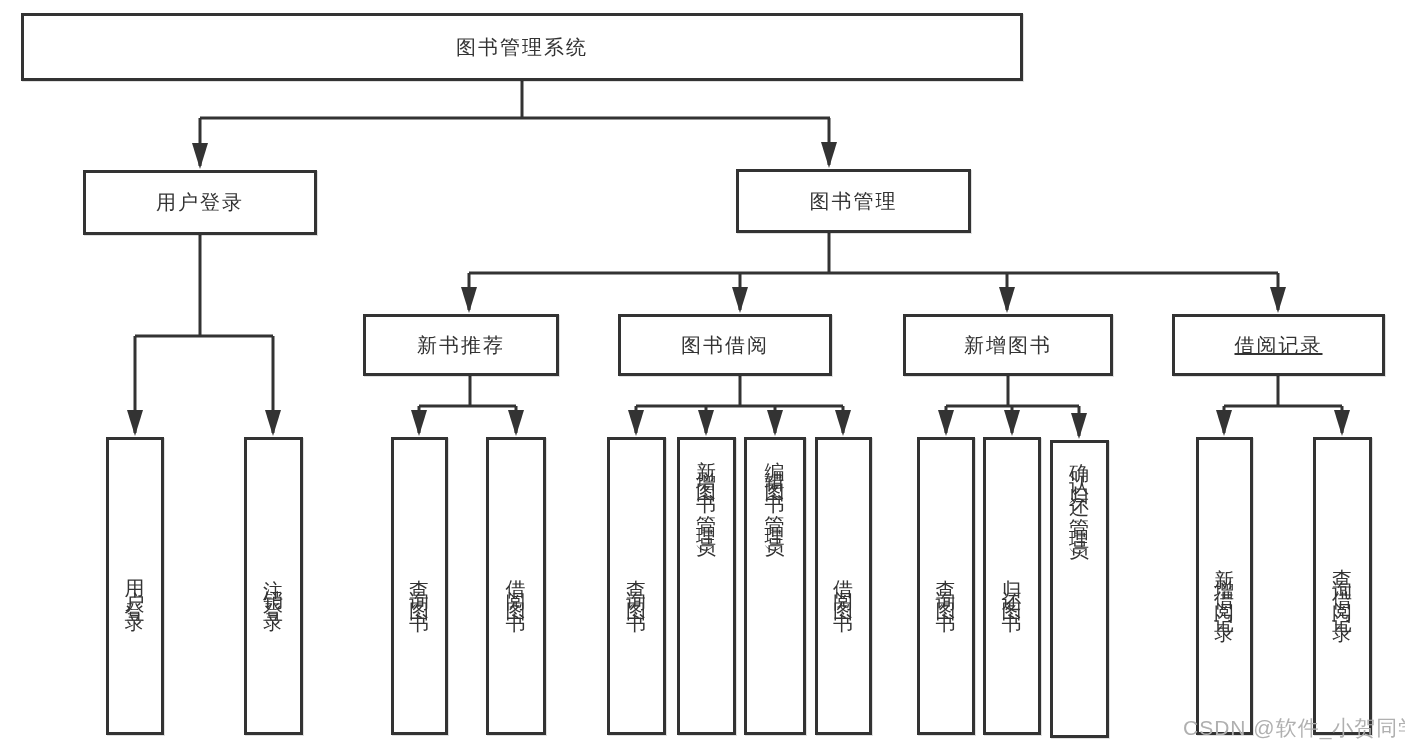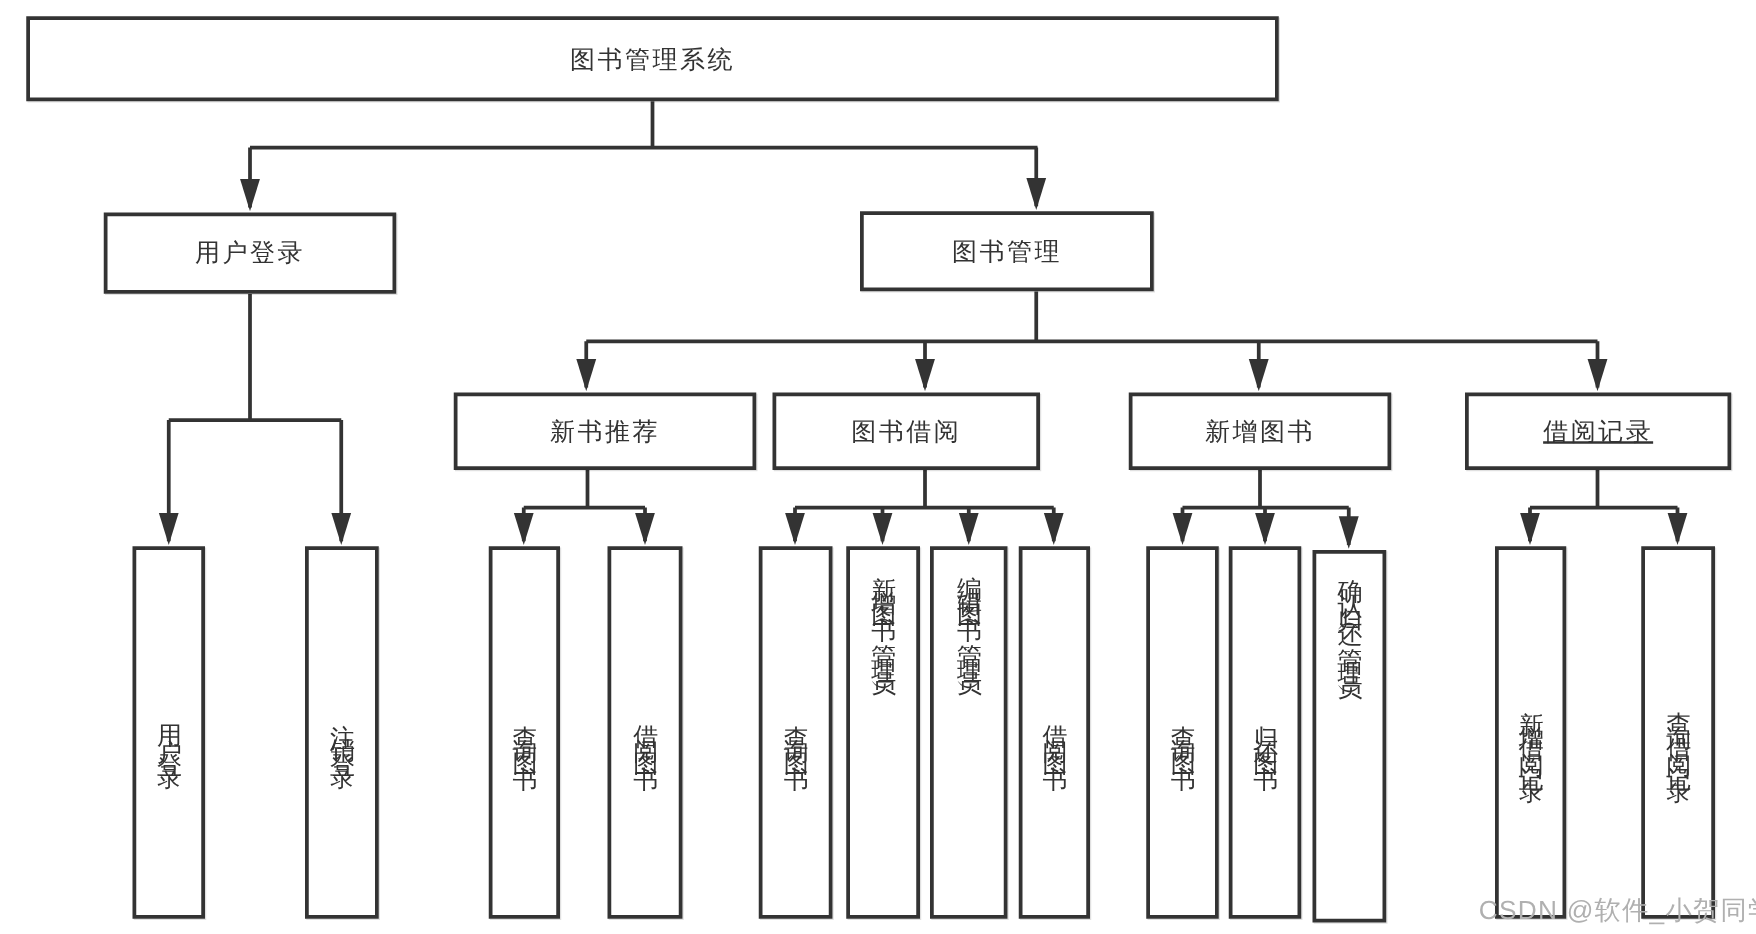--- a/index.html
+++ b/index.html
@@ -19,22 +19,22 @@
     color:#333333;
     display:flex;align-items:center;justify-content:center;
     font-size:20px;
     z-index:1;
     box-shadow:1px 1px 0 rgba(0,0,0,0.12);
   }
   .h-label{letter-spacing:2px;white-space:nowrap;}
   
   .n-root{left:21px;top:13px;width:1002px;height:68px;}
   .n-user-login{left:83px;top:170px;width:234px;height:65px;}
-  .n-book-mgmt{left:688px;top:169px;width:235px;height:64px;}
-  .n-new-book{left:363px;top:314px;width:242px;height:62px;}
+  .n-book-mgmt{left:736px;top:169px;width:235px;height:64px;}
+  .n-new-book{left:363px;top:314px;width:196px;height:62px;}
   .n-book-borrow{left:618px;top:314px;width:214px;height:62px;}
   .n-current-borrow{left:903px;top:314px;width:210px;height:62px;}
   .n-borrow-record{left:1172px;top:314px;width:213px;height:62px;text-decoration:underline;}
   
   .v-box{top:437px;height:298px;}
   .v-box span{
     writing-mode:vertical-rl;
     text-orientation:mixed;
     letter-spacing:11px;
     line-height:1;

